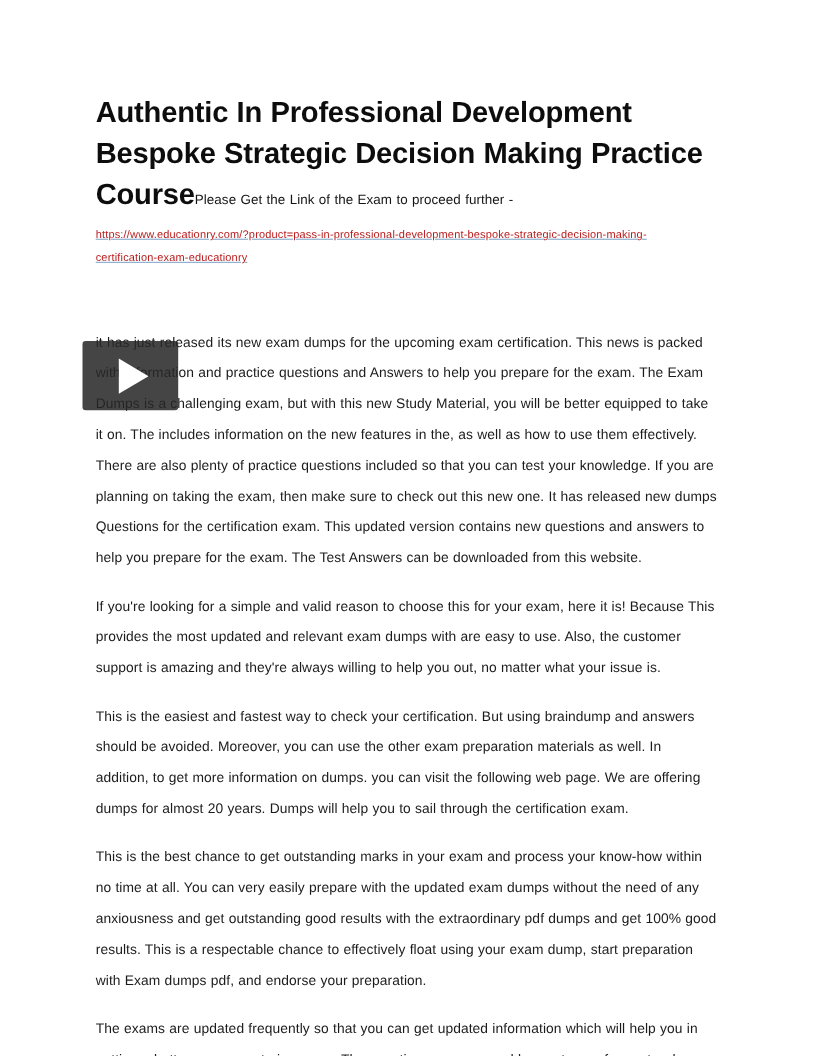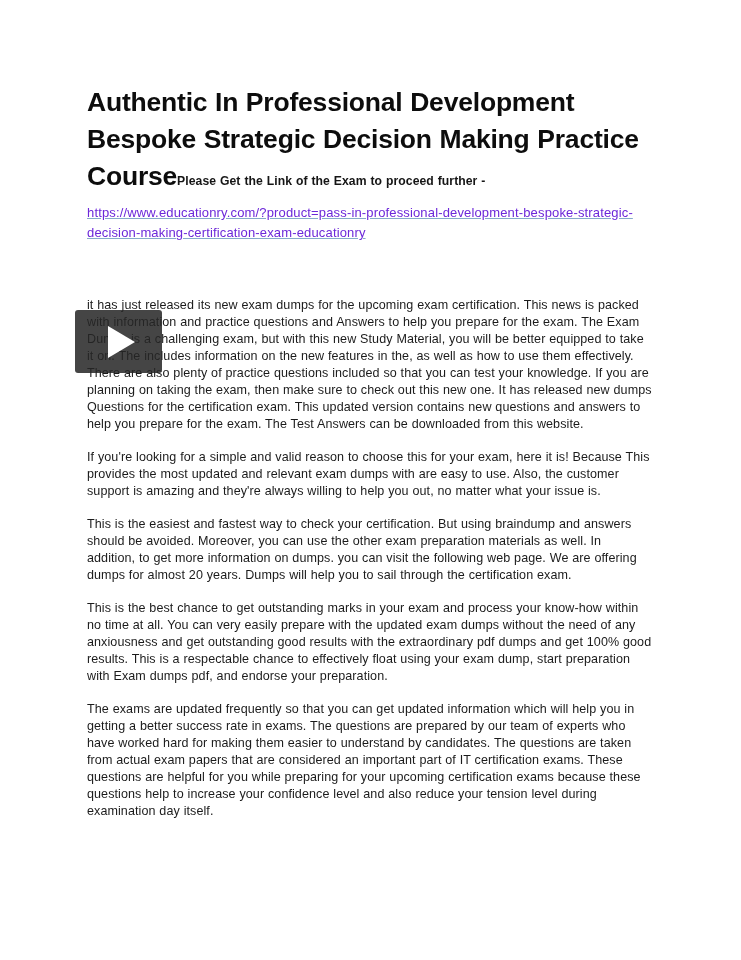--- a/index.html
+++ b/index.html
@@ -32,54 +32,54 @@
     margin: 0;
     font-size: 26.5px;
     font-weight: bold;
     line-height: 37px;
     color: #0d0d0d;
     letter-spacing: -0.2px;
     word-spacing: 0.5px;
   }
   .doc-title .subtitle-inline {
     font-size: 12.2px;
-    font-weight: bold;
+    font-weight: normal;
     line-height: 15px;
     letter-spacing: 0.05px;
     color: #151515;
     vertical-align: baseline;
   }
 
   
   .link-block {
     margin: 8px 0 0 0;
     width: 556px;
   }
   .doc-link {
-    font-size: 13px;
+    font-size: 10px;
     line-height: 20px;
-    color: #6d28d9;
+    color: #b91c1c;
     text-decoration: underline;
     text-decoration-color: #86aacb;
     word-break: break-word;
     display: inline;
     letter-spacing: 0.15px;
   }
 
   
   .body-copy {
     position: absolute;
     left: 87px;
     top: 297px;
     width: 565px;
   }
   .body-copy p {
     margin: 0 0 16px 0;
     font-size: 12.55px;
-    line-height: 17px;
+    line-height: 28px;
     color: #1b1b1b;
     text-align: left;
     letter-spacing: 0.08px;
     word-spacing: 0.25px;
   }
   .body-copy p:last-child {
     margin-bottom: 13px;
   }
 
   

